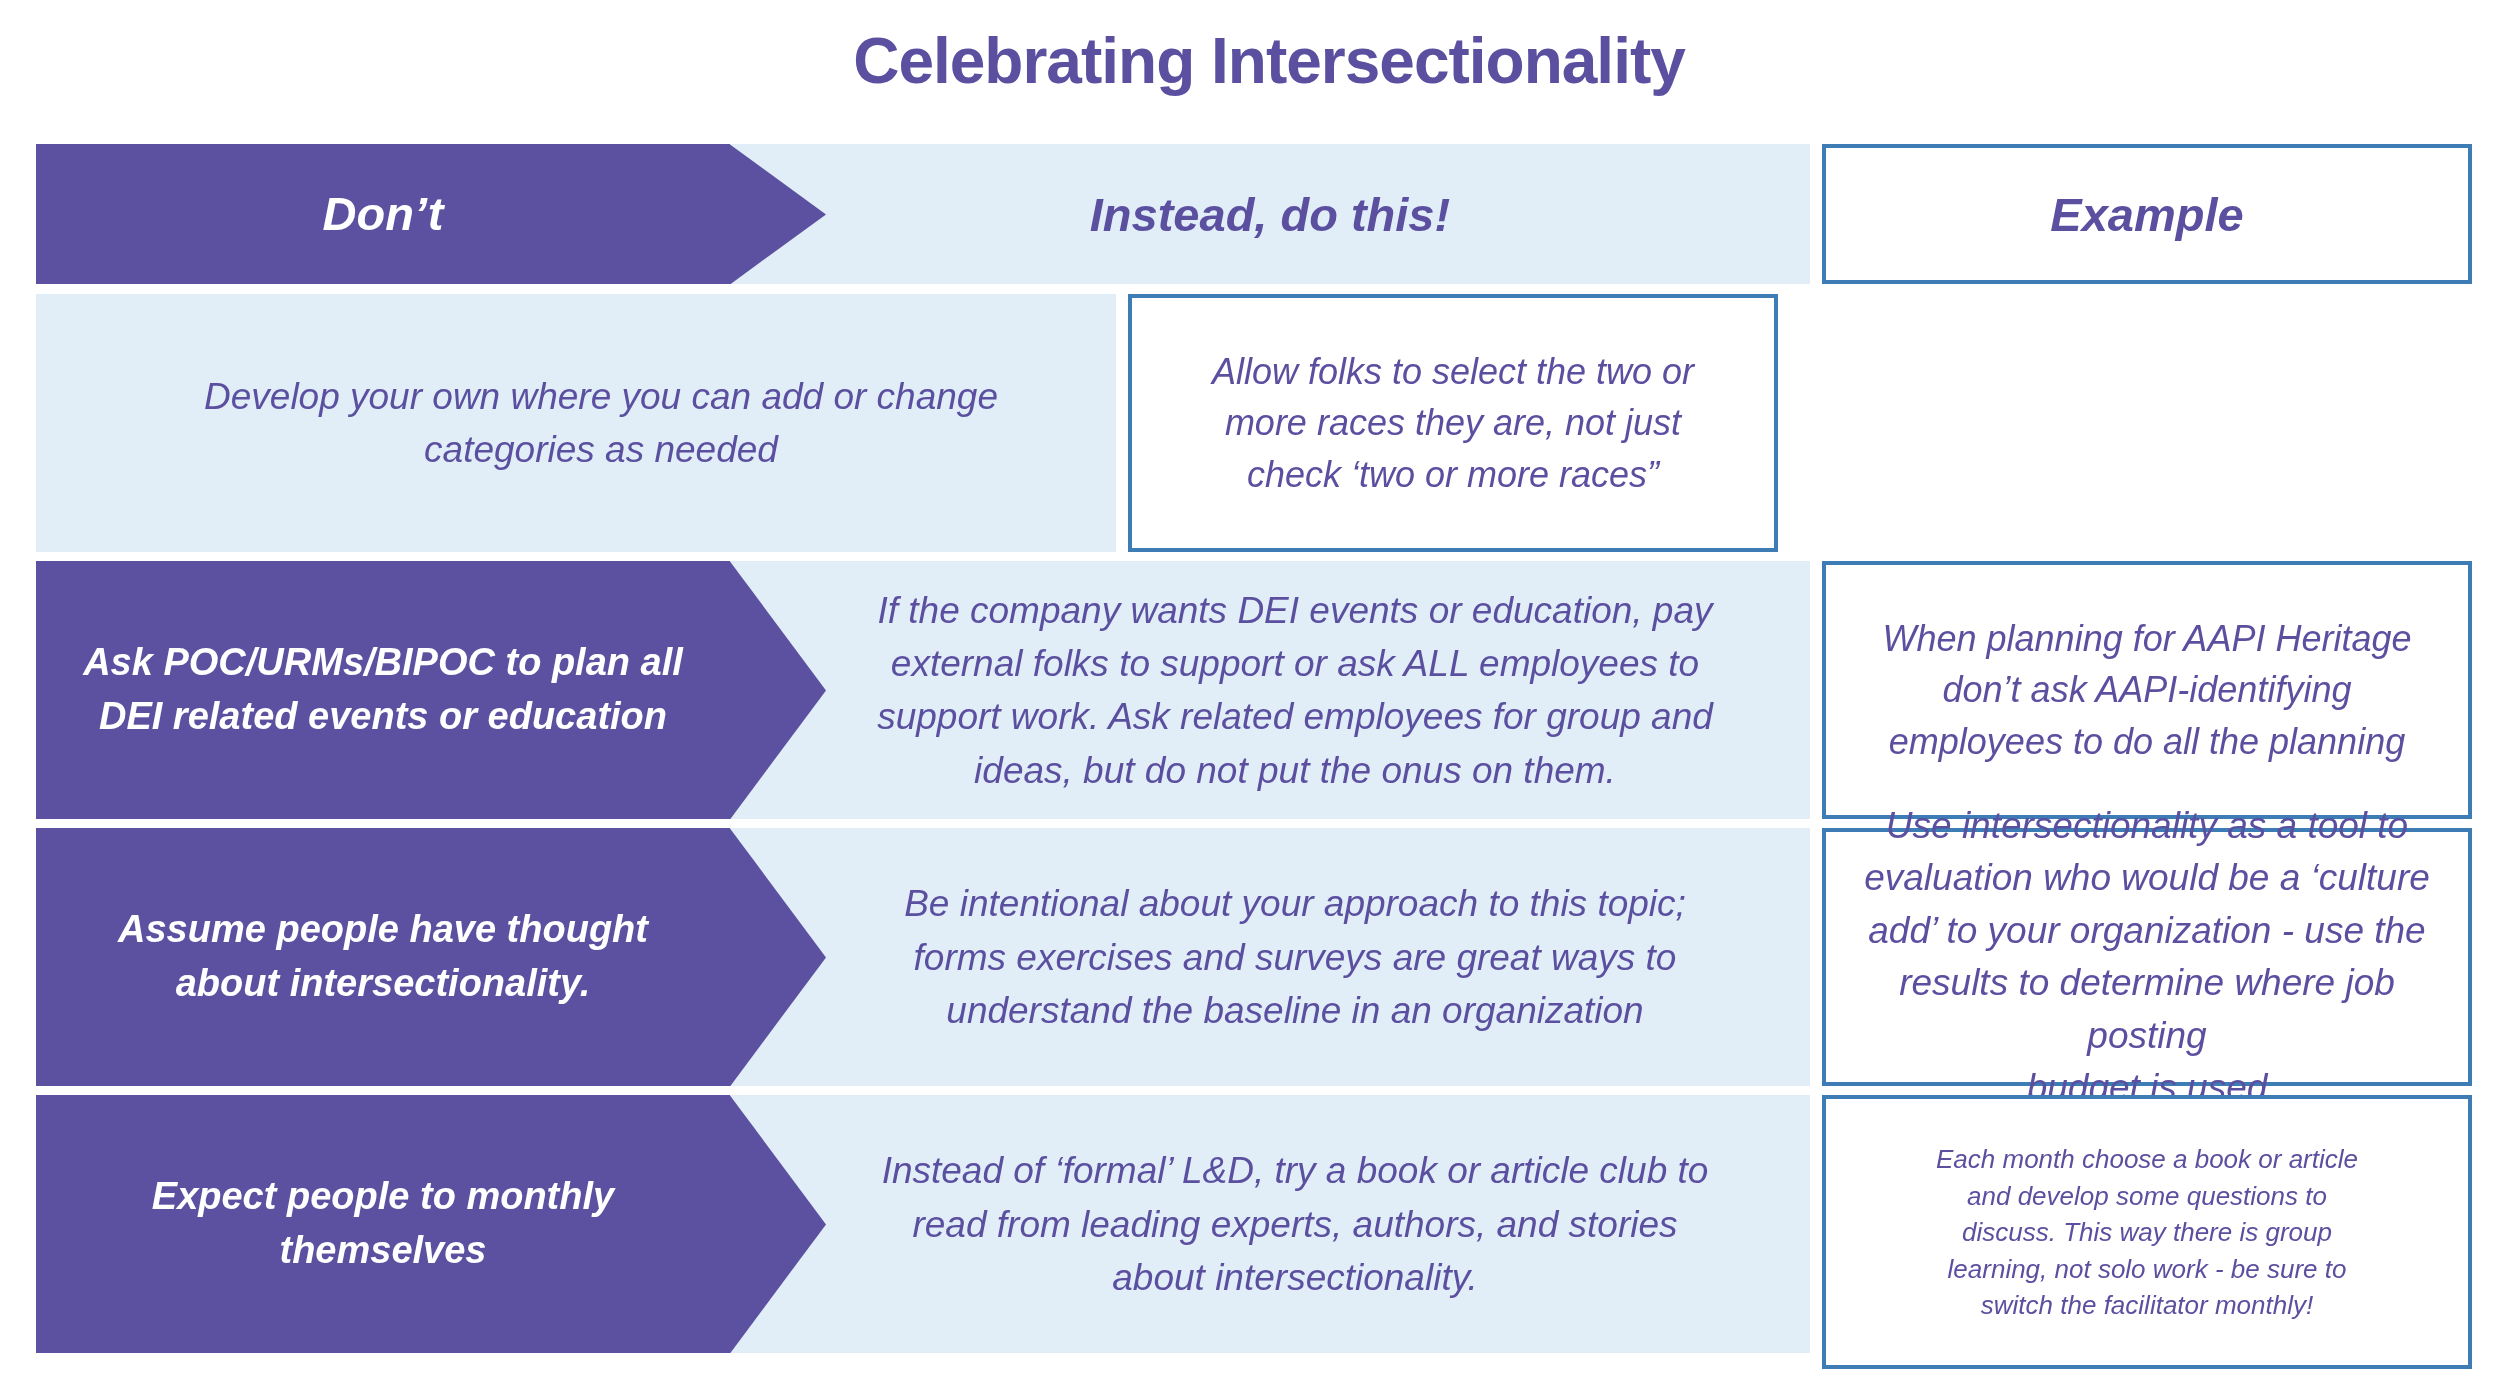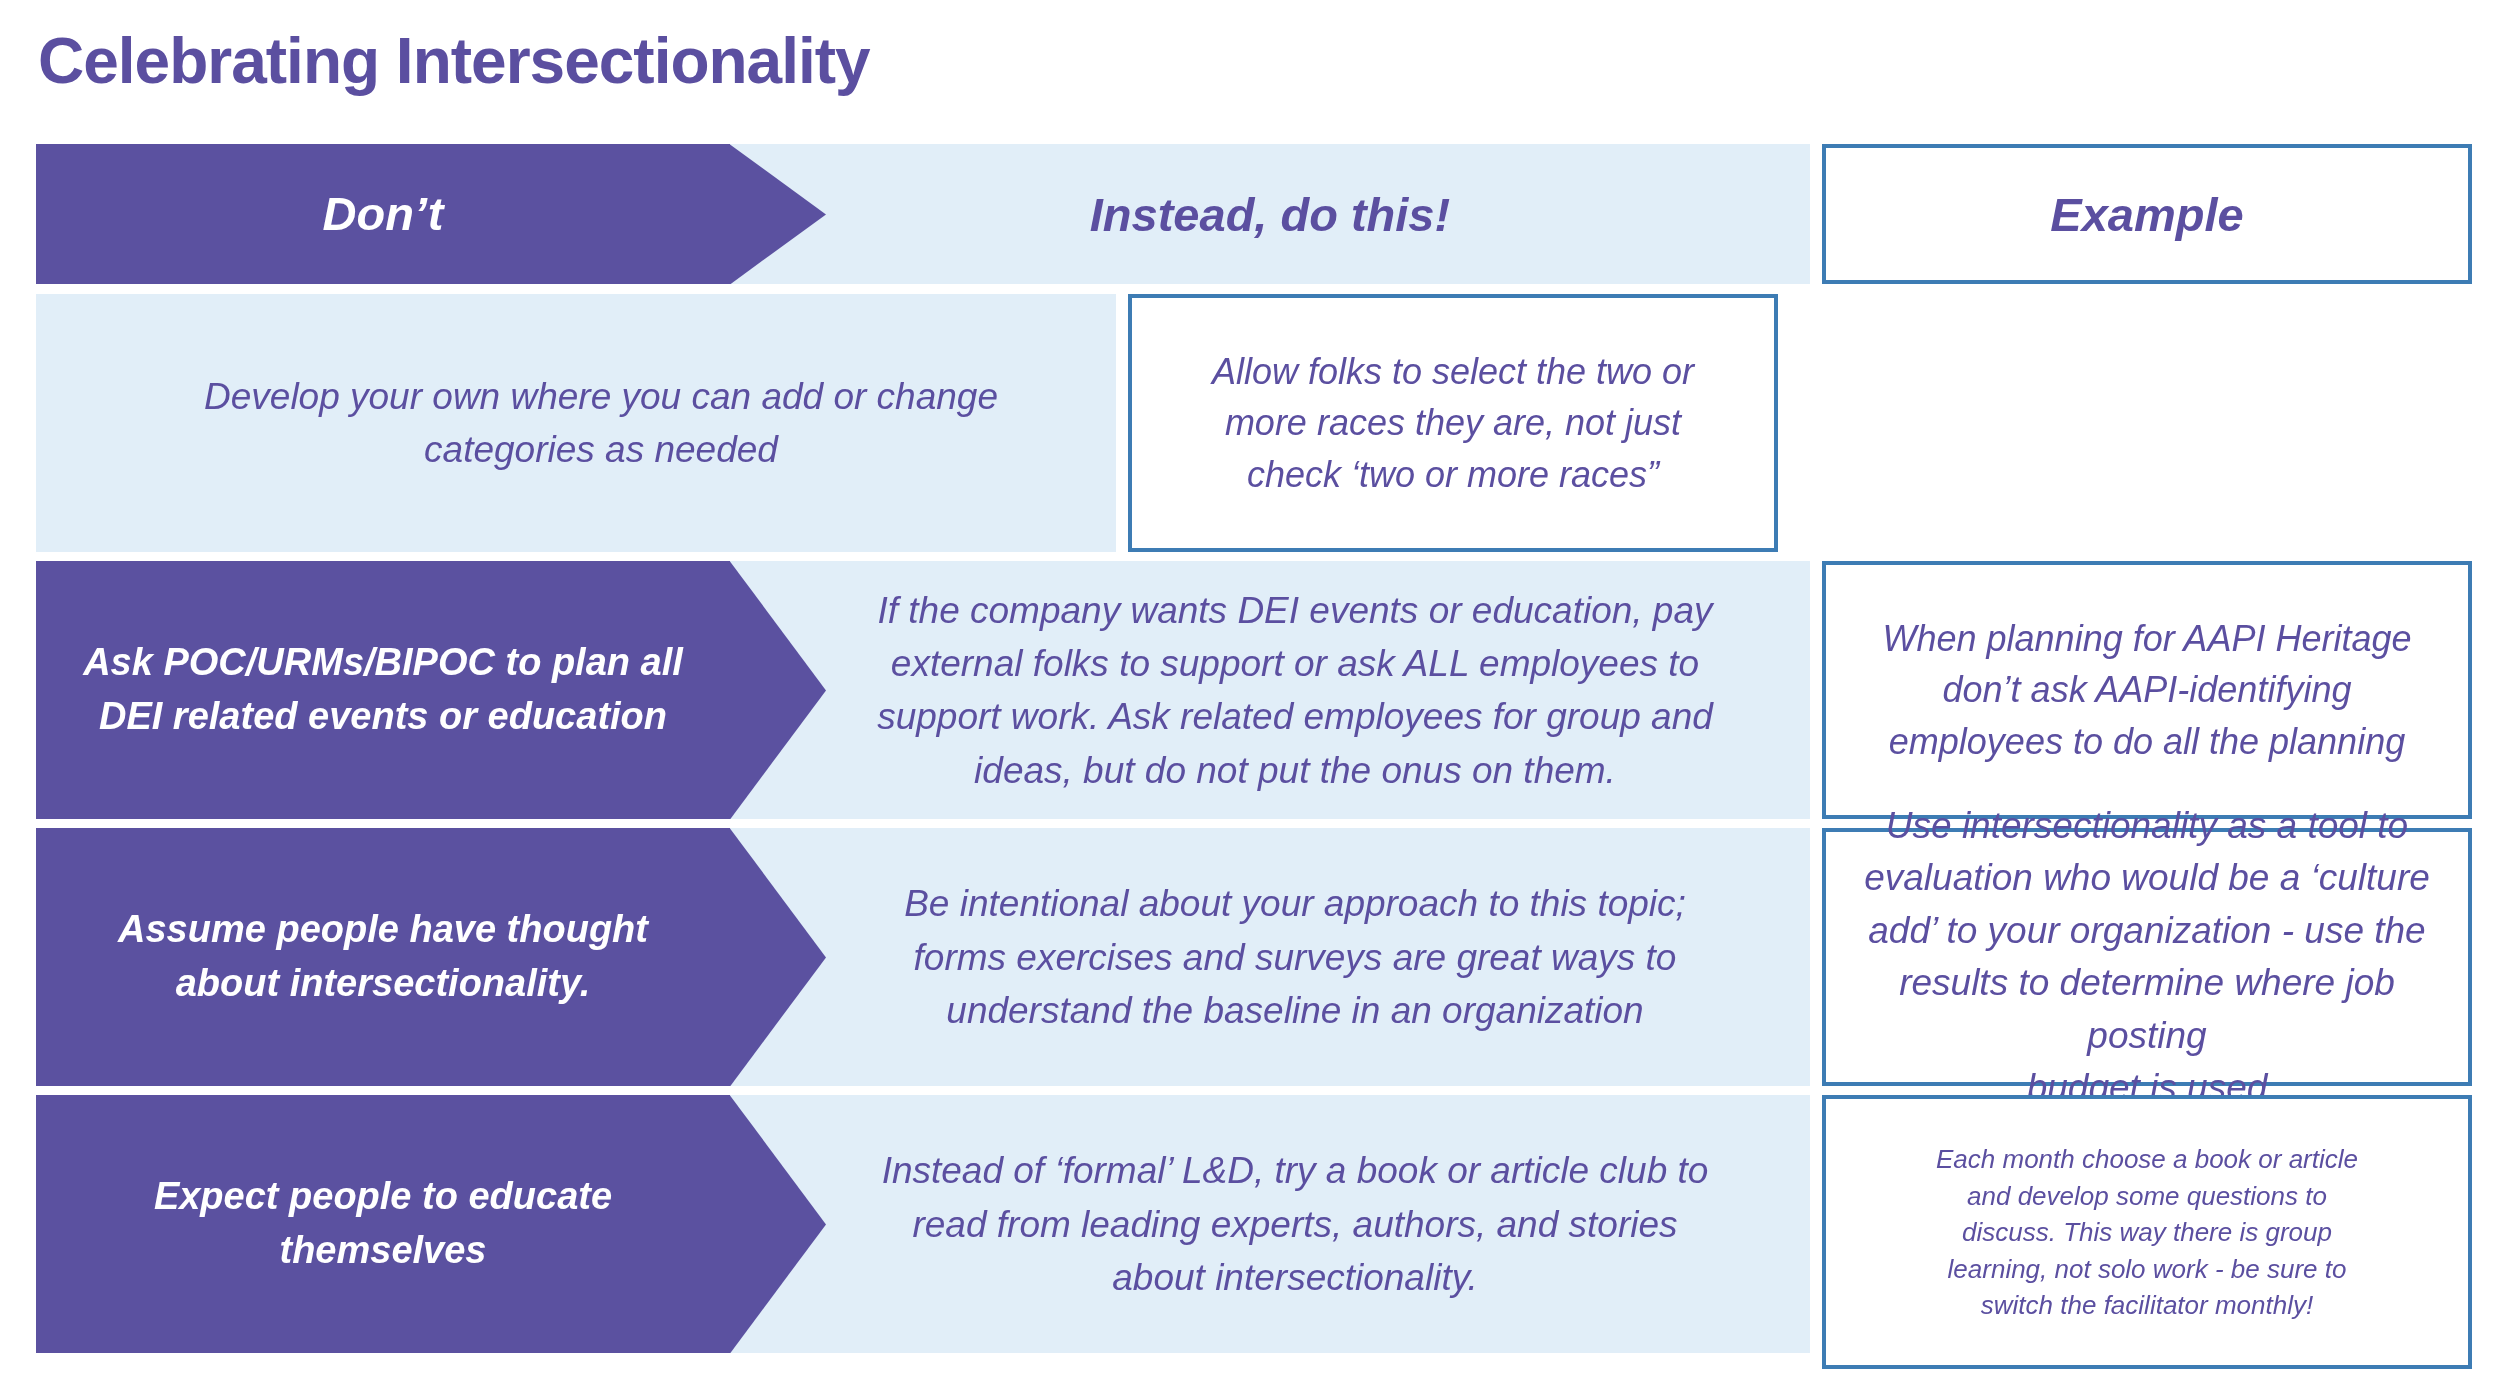--- a/index.html
+++ b/index.html
@@ -11,21 +11,21 @@
   *{box-sizing:border-box;}
   html,body{margin:0;padding:0;}
   body{
     width:2500px;height:1379px;background:#ffffff;
     font-family:"Liberation Sans", sans-serif;
     overflow:hidden;
   }
   .title{
     margin:26px 0 0 38px;
     font-size:64px;line-height:1.1;font-weight:bold;
-    letter-spacing:-1px;color:var(--purple-text);
+    letter-spacing:-1px;color:var(--purple-text);text-align:center;
   }
   .table{
     margin:48px 0 0 36px;
   }
   .row{display:flex;align-items:stretch;margin-bottom:9px;}
   .row.header{height:140px;margin-bottom:10px;}
   .row.data{height:258px;}
   .cell{
     display:flex;align-items:center;justify-content:center;
     text-align:center;
@@ -133,21 +133,21 @@
         <span class="txt">Use intersectionality as a tool to
 evaluation who would be a ‘culture
 add’ to your organization - use the
 results to determine where job posting
 budget is used</span>
       </div>
     </div>
 
     <div class="row data">
       <div class="cell dont">
-        <span class="txt">Expect people to educate
+        <span class="txt">Expect people to monthly
 themselves</span>
       </div>
       <div class="cell instead">
         <span class="txt">Instead of ‘formal’ L&amp;D, try a book or article club to
 read from leading experts, authors, and stories
 about intersectionality.</span>
       </div>
       <div class="cell example tall">
         <span class="txt">Each month choose a book or article
 and develop some questions to

